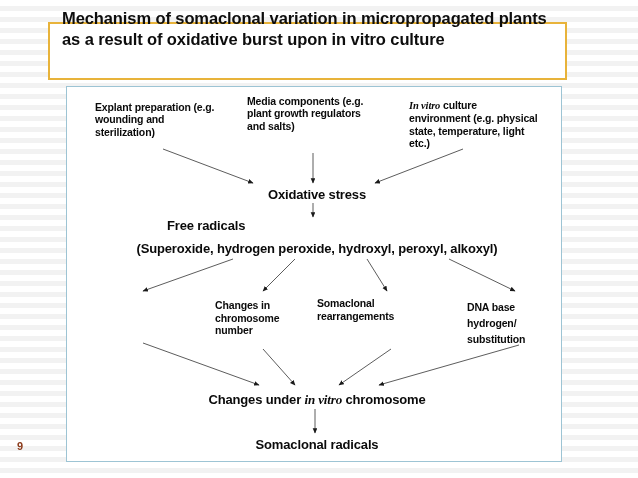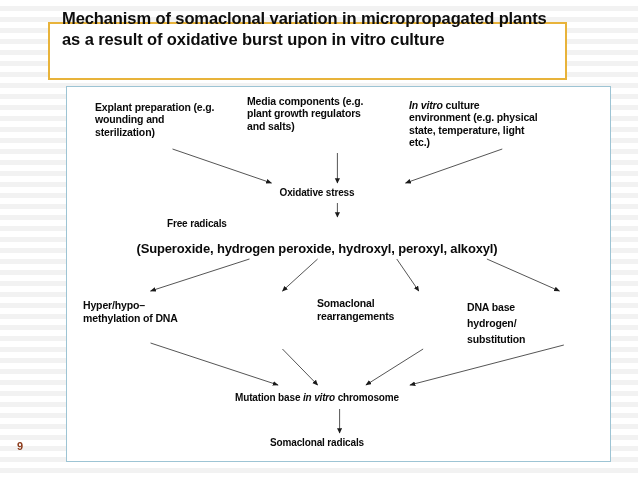--- a/index.html
+++ b/index.html
@@ -52,21 +52,21 @@
     letter-spacing: -0.1px;
     z-index: 4;
     white-space: pre-line;
   }
 
   
   #diagram-box {
     position: absolute;
     left: 66px;
     top: 86px;
-    width: 545px;
+    width: 496px;
     height: 376px;
     box-sizing: border-box;
     border: 1px solid #9dc4d4;
     background: #ffffff;
     z-index: 6;
     overflow: hidden;
   }
 
   
   #arrow-layer {
@@ -83,28 +83,28 @@
     position: absolute;
     font-weight: bold;
     color: #0a0a0a;
     letter-spacing: -0.15px;
   }
   .src-node {
     font-size: 10.5px;
     line-height: 12.3px;
   }
   .flow-node {
-    font-size: 10px;
+    font-size: 13px;
     white-space: nowrap;
   }
   .out-node {
     font-size: 10.5px;
     line-height: 12.6px;
   }
-  .ital { font-style: italic; }
+  .ital { font-style: italic; font-family: Liberation Serif, serif; }
 
   
   #n-explant   { left: 28px;  top: 14px;  width: 120px; }
   #n-media     { left: 180px; top: 8px;   width: 118px; }
   #n-invitro   { left: 342px; top: 12px;  width: 130px; }
 
   #n-oxidative { left: 100px; top: 100px; width: 300px; text-align: center; }
   #n-free      { left: 100px; top: 131px; width: 300px; text-align: left; }
   #n-radicals  { left: 10px;  top: 154px; width: 480px; text-align: center; font-size: 13px; }
 
@@ -170,28 +170,28 @@
     <div class="node src-node" id="n-media">Media components (e.g. plant growth regulators and salts)</div>
 
     <div class="node src-node" id="n-invitro"><span class="ital">In vitro</span><span> culture environment (e.g. physical state, temperature, light etc.)</span></div>
 
     <div class="node flow-node" id="n-oxidative">Oxidative stress</div>
 
     <div class="node flow-node" id="n-free">Free radicals</div>
 
     <div class="node flow-node" id="n-radicals">(Superoxide, hydrogen peroxide, hydroxyl, peroxyl, alkoxyl)</div>
 
-    <div class="node out-node" id="n-methyl">Hyper/hypo–methylation of DNA</div>
 
+    <div class="node out-node" id="n-chromnum">Changes in chromosome number</div>
 
     <div class="node out-node" id="n-rearr">Somaclonal rearrangements</div>
 
     <div class="node out-node" id="n-dnabase">DNA base hydrogen/ substitution</div>
 
-    <div class="node flow-node" id="n-mutation"><span>Mutation base </span><span class="ital">in vitro</span><span> chromosome</span></div>
+    <div class="node flow-node" id="n-mutation"><span>Changes under </span><span class="ital">in vitro</span><span> chromosome</span></div>
 
     <div class="node flow-node" id="n-somaclonal">Somaclonal radicals</div>
 
   </div>
 
   <div id="slide-number">9</div>
 
 </div>
 
 </body></html>

